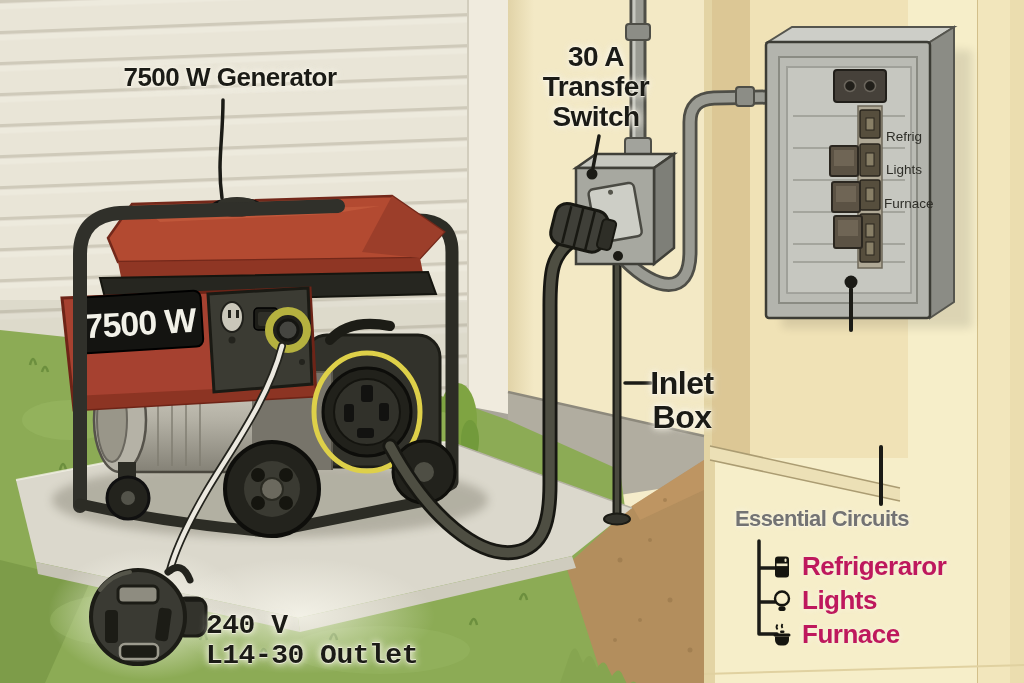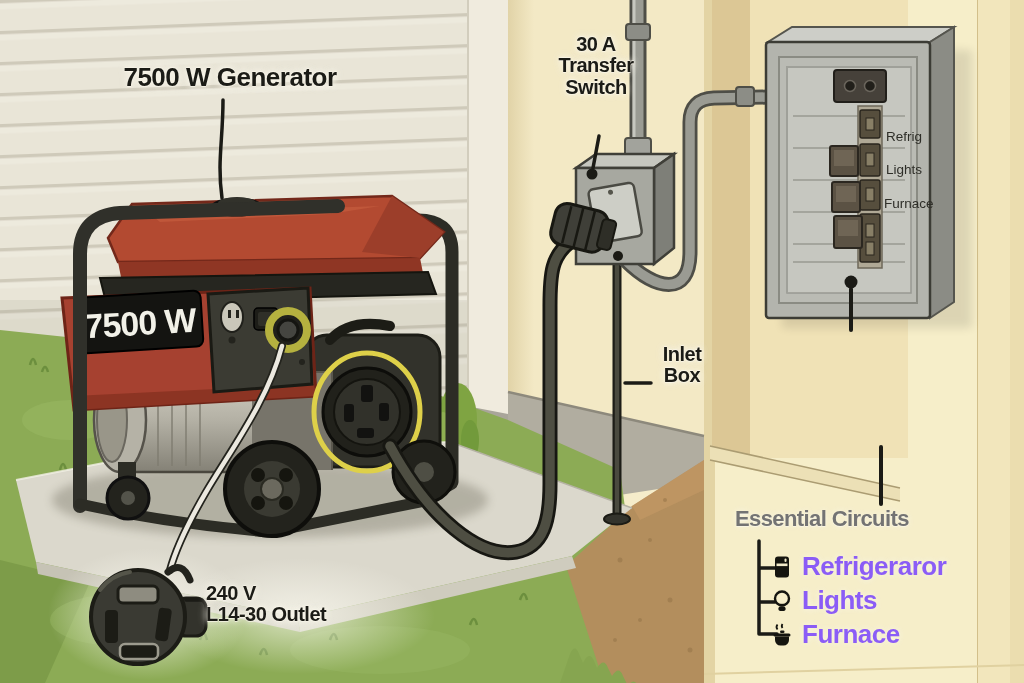--- a/index.html
+++ b/index.html
@@ -8,21 +8,21 @@
   svg.scene{position:absolute;left:0;top:0;}
   .lbl{position:absolute;font-weight:700;color:#1b1b16;letter-spacing:-0.5px;
        white-space:pre-line;line-height:1.07;
        text-shadow:0 0 6px rgba(250,247,235,.95),0 0 10px rgba(250,247,235,.85),
                    0 1px 0 rgba(250,247,235,.7),0 -1px 0 rgba(250,247,235,.7);}
   .center{text-align:center;}
   .ec-title{position:absolute;left:735px;top:506px;font-weight:700;font-size:22px;
             color:#737373;letter-spacing:-0.6px;
             text-shadow:0 0 6px rgba(250,247,235,.9),0 1px 0 rgba(250,247,235,.7);}
   .ec-item{position:absolute;left:770px;display:flex;align-items:center;gap:8px;
-           font-weight:700;font-size:26px;color:#8b5cf6;letter-spacing:-0.5px;
+           font-weight:700;font-size:26px;color:#be185d;letter-spacing:-0.5px;
            text-shadow:0 0 6px rgba(250,247,235,.9);}
   .ec-icon{width:24px;height:24px;flex:0 0 auto;}
 </style>
 </head>
 <body>
 
 <div class="stage">
 <svg class="scene" width="1024" height="683" viewBox="0 0 1024 683">
   <defs>
     <pattern id="sidingPat" patternUnits="userSpaceOnUse" width="508" height="31" patternTransform="rotate(-2.2)">
@@ -329,28 +329,28 @@
     <path d="M881,447 L881,504" stroke-width="4"></path>
     <path d="M186,600 L202,600" stroke-width="3.5"></path>
     <path d="M759,541 L759,634 M759,568 L775,568 M759,602 L775,602 M759,634 L777,634" stroke-width="3.5" stroke-linejoin="round"></path>
   </g>
   <circle cx="592" cy="174" r="5.5" fill="#1b1b16"></circle>
   <circle cx="851" cy="282" r="6.5" fill="#1b1b16"></circle>
 </svg>
 
 <div class="lbl center" style="left:90px;top:64px;width:280px;font-size:26px;">7500 W Generator</div>
 
-<div class="lbl center" style="left:520px;top:34px;width:152px;font-size:20px;">30 A
+<div class="lbl center" style="left:520px;top:42px;width:152px;font-size:28px;">30 A
 Transfer
 Switch</div>
 
-<div class="lbl center" style="left:632px;top:344px;width:100px;font-size:20px;">Inlet
+<div class="lbl center" style="left:632px;top:366px;width:100px;font-size:32px;">Inlet
 Box</div>
 
-<div class="lbl" style="left:206px;top:583px;width:240px;font-size:20px;">240 V
+<div class="lbl" style="left:206px;top:611px;width:240px;font-size:28px;font-family:Liberation Mono, monospace;">240 V
 L14-30 Outlet</div>
 
 
 <div class="ec-title">Essential Circuits</div>
 
 <div class="ec-item" style="top:551px;">
   <svg class="ec-icon" viewBox="0 0 24 24">
     <rect x="5" y="1.5" width="14" height="21" rx="3" fill="#15150f"></rect>
     <rect x="6.5" y="8.5" width="11" height="2.6" fill="#f2ebc9"></rect>
     <rect x="14.5" y="3.5" width="2" height="3.5" rx="1" fill="#f2ebc9"></rect>

